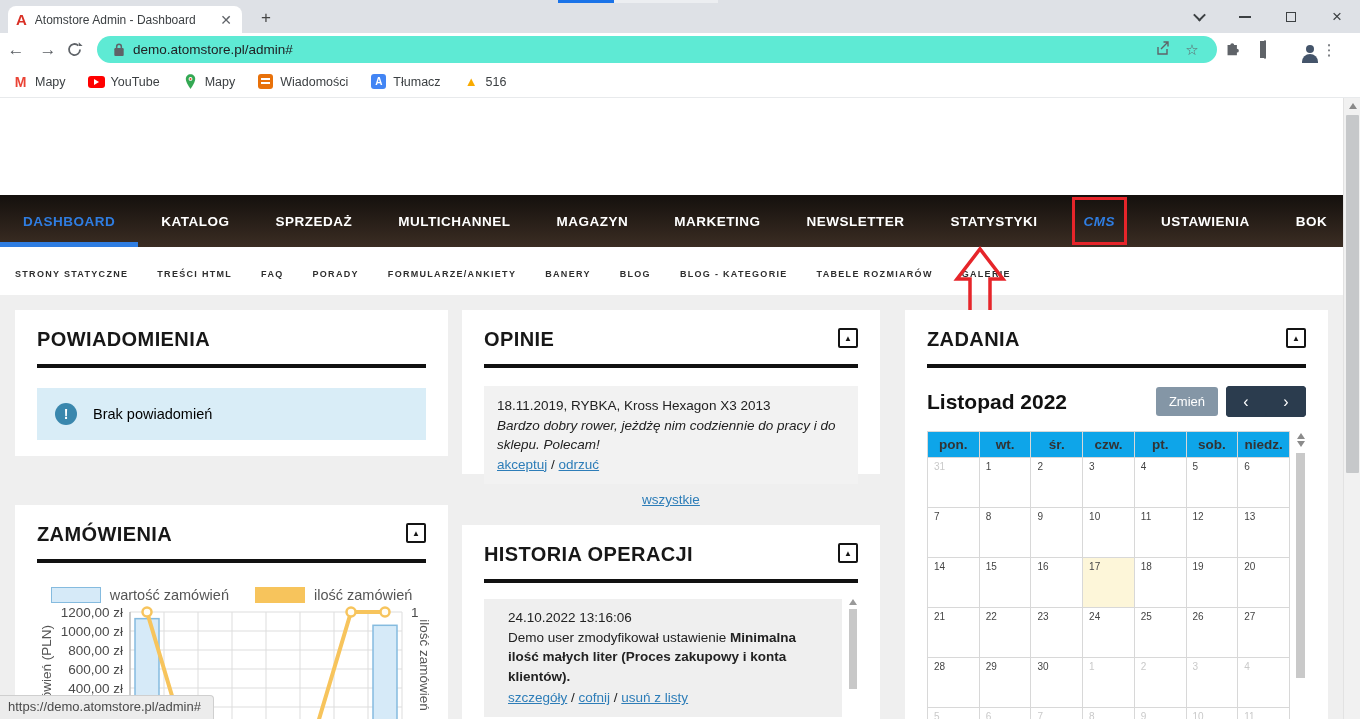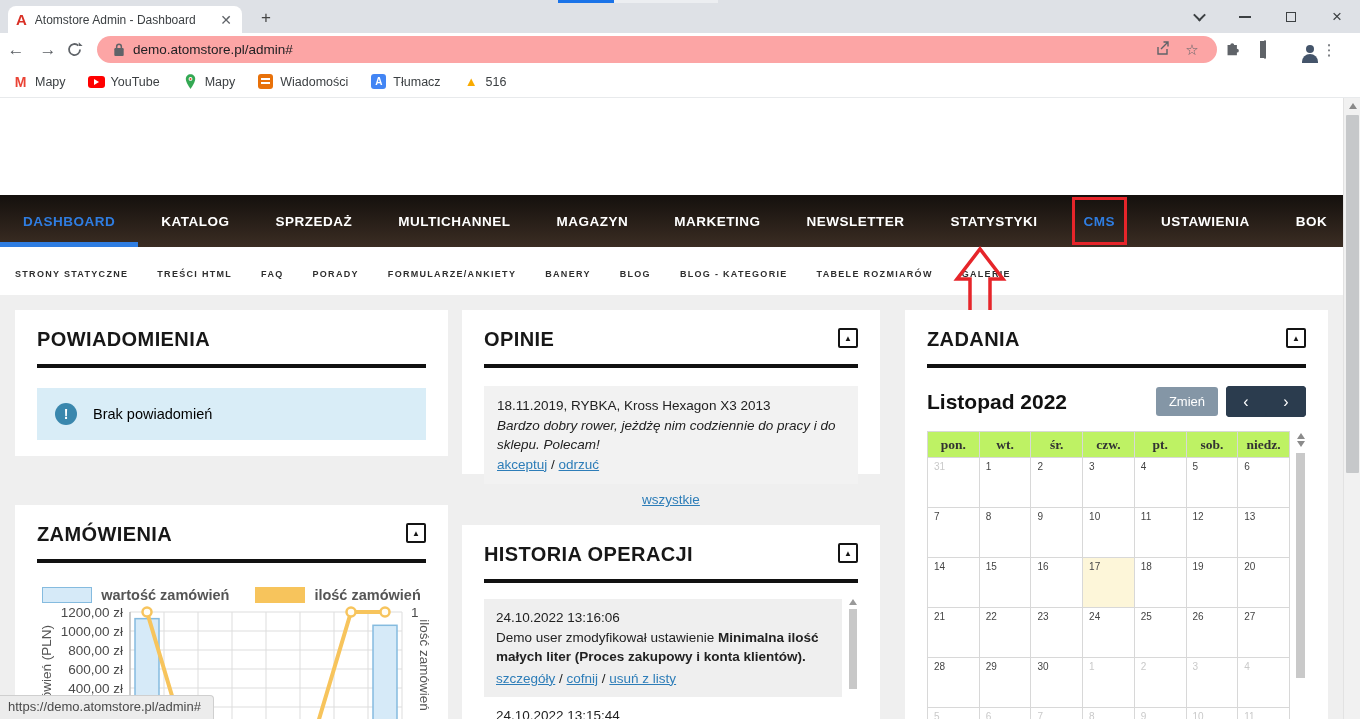--- a/index.html
+++ b/index.html
@@ -20,21 +20,21 @@
   .wc { width:46px; height:33px; display:flex; align-items:center; justify-content:center; }
   .chev { width:9px; height:9px; border-left:2px solid #3c4043; border-bottom:2px solid #3c4043; transform:rotate(-45deg) translate(1px,-1px); }
   .minim { width:12px; height:2px; background:#3c4043; }
   .maxim { position:relative; width:10px; height:10px; border:1.5px solid #3c4043; background:#dee1e6; }
   .maxim::before { content:""; position:absolute; left:2px; top:-4.5px; width:9px; height:9px; border:1.5px solid #3c4043; z-index:-1; }
   .closew { font-size:17px; color:#3c4043; line-height:1; }
 
   .toolbar { position:absolute; left:0; top:33px; width:1360px; height:33px; background:#fff; display:flex; align-items:center; }
   .nav-ico { font-size:17px; color:#5a5e63; width:32px; text-align:center; }
   .reload-svg { width:17px; height:17px; margin:0 8px 0 2px; }
-  .url-pill { position:relative; height:27px; width:1120px; background:#fca5a5; border-radius:14px; margin-left:6px; display:flex; align-items:center; padding:0 10px; }
+  .url-pill { position:relative; height:27px; width:1120px; background:#5eead4; border-radius:14px; margin-left:6px; display:flex; align-items:center; padding:0 10px; }
   .lock-svg { width:12px; height:15px; margin:0 8px 0 6px; }
   .url-text { font-size:13.5px; color:#202124; flex:1; }
   .pill-ico { width:30px; text-align:center; color:#5f6368; font-size:15px; }
   .bar-ico { width:32px; text-align:center; color:#5f6368; font-size:15px; }
   .avatar { width:25px; height:25px; border-radius:50%; background:#d5d9de; position:relative; margin:0 4px; }
   .avatar::before { content:""; position:absolute; left:8.5px; top:4px; width:8px; height:8px; border-radius:50%; background:#44546a; }
   .avatar::after { content:""; position:absolute; left:4.5px; top:13px; width:16px; height:9px; border-radius:8px 8px 0 0; background:#44546a; }
   .sidepanel { width:15px; height:13px; border:1.6px solid #5f6368; border-radius:2px; position:relative; margin:0 auto; }
   .sidepanel::before { content:""; position:absolute; right:0; top:0; width:5px; height:100%; background:#5f6368; }
 
@@ -70,21 +70,21 @@
   .hdr-ico { width:21px; height:21px; display:inline-flex; align-items:center; justify-content:center; color:#2b2b2b; font-weight:bold; font-size:18px; }
   .hdr-ico svg { width:21px; height:21px; }
   .search-box { position:absolute; left:1100px; top:149px; width:237px; height:29px; border:2px solid #2f2f2f; font-size:15px; padding:0 8px; font-family:"Liberation Sans",sans-serif; color:#333; background:#fff; }
   .search-box::placeholder { color:#8f8f8f; }
 
   
   .main-nav { position:absolute; left:0; top:195px; width:1343px; height:52px; background:linear-gradient(180deg,#14100d 0%,#3b2d23 100%); display:flex; align-items:stretch; }
   .nav-item { display:flex; align-items:center; padding:0 23px; color:#fff; font-size:13.5px; font-weight:bold; letter-spacing:.5px; position:relative; cursor:pointer; white-space:nowrap; }
   .nav-item.active { color:#2f7de1; }
   .nav-item.active::after { content:""; position:absolute; left:0; bottom:0; width:100%; height:5px; background:#2f7de1; }
-  .nav-item.highlighted { color:#2f7de1; padding:16px 14px; margin:0 9px; outline:3px solid #e6252a; outline-offset:-5px; }
+  .nav-item.highlighted { color:#2f7de1; padding:16px 14px; margin:0 9px; outline:3px solid #e6252a; outline-offset:-5px;font-style:italic; }
 
   .sub-nav { position:absolute; left:0; top:247px; width:1343px; height:54px; background:#fff; display:flex; align-items:center; padding-left:15px; }
   .sub-item { font-size:9px; font-weight:bold; letter-spacing:1.3px; color:#2e2e2e; margin-right:29px; cursor:pointer; white-space:nowrap; }
 
   .red-arrow { position:absolute; left:953px; top:246px; z-index:5; }
 
   
   .content { position:absolute; left:0; top:295px; width:1343px; height:424px; background:#efefef; }
   .card { position:absolute; background:#fff; padding:18px 22px; }
   .card-title-row { display:flex; justify-content:space-between; align-items:flex-start; }
@@ -94,50 +94,50 @@
 
   #card-notifications { left:15px; top:15px; width:433px; height:146px; }
   .info-box { margin-top:20px; background:#d9edf7; padding:15px 18px; display:flex; align-items:center; }
   .info-ico { width:22px; height:22px; border-radius:50%; background:#3a87ad; color:#fff; font-weight:bold; font-size:14px; display:flex; align-items:center; justify-content:center; margin-right:16px; flex:none; }
   .info-msg { color:#000000; font-size:14.5px; }
 
   #card-orders { left:15px; top:210px; width:433px; height:420px; }
   .chart-legend { margin-top:24px; display:flex; justify-content:center; gap:26px; }
   .lg-item { display:flex; align-items:center; gap:9px; }
   .lg-swatch { width:50px; height:16px; display:inline-block; }
-  .lg-label { font-size:14.5px; color:#555;font-weight:bold; }
+  .lg-label { font-size:14.5px; color:#555; }
   #orders-chart { margin-top:2px; display:block; }
   #orders-chart .tick { font-size:13.5px; fill:#4a4a4a; font-family:"Liberation Sans",sans-serif; }
   #orders-chart .axis-label { font-size:13.5px; fill:#555; font-family:"Liberation Sans",sans-serif; }
 
   #card-reviews { left:462px; top:15px; width:418px; height:164px; }
   .review-box { margin-top:18px; background:#f2f2f2; padding:10px 13px; font-size:13.5px; color:#222; line-height:1.45; }
   .review-text { font-style:italic; }
   .r-link, .h-links a { color:#2d7db8; font-size:13.5px; }
   .review-footer { text-align:center; margin-top:6px; }
 
   #card-history { left:462px; top:230px; width:418px; height:420px; }
   .h-list { margin-top:16px; position:relative; padding-right:16px; }
-  .h-entry { padding:9px 12px; font-size:13.5px; color:#222; line-height:1.45; }
+  .h-entry { padding:9px 24px; font-size:13.5px; color:#222; line-height:1.45; }
   .h-entry.hl { background:#efefef; }
   .h-links { margin-top:2px; }
   .h-scroll { position:absolute; right:0; top:0; width:10px; height:160px; }
   .h-up { width:0; height:0; border-left:4px solid transparent; border-right:4px solid transparent; border-bottom:6px solid #999; margin:0 auto; }
   .h-thumb { width:8px; height:80px; background:#c8c8c8; margin:4px auto 0; }
 
   #card-tasks { left:905px; top:15px; width:423px; height:620px; }
   .month-row { margin-top:18px; display:flex; justify-content:space-between; align-items:center; }
   .month-label { font-size:21px; font-weight:bold; color:#111; }
   .month-btns { display:flex; align-items:center; gap:8px; }
   .btn-today { background:#8496a6; color:#fff; border:none; font-size:13px; padding:7px 13px; border-radius:3px; font-family:"Liberation Sans",sans-serif; cursor:pointer; }
   .btn-nav-group { background:#2b3c4e; border-radius:4px; display:flex; }
   .btn-nav { background:#2b3c4e; color:#fff; border:none; width:40px; height:31px; font-size:16px; border-radius:4px; cursor:pointer; }
   .cal-wrap { position:relative; margin-top:14px; padding-right:16px; }
   .cal-table { width:100%; border-collapse:collapse; table-layout:fixed; }
-  .cal-table th { border:1px solid #d8d8d8; font-size:13.5px; color:#333; font-weight:bold; height:26px; background:#bef264;font-family:Liberation Serif, serif; }
+  .cal-table th { border:1px solid #d8d8d8; font-size:13.5px; color:#333; font-weight:bold; height:26px; background:#0ea5e9; }
   .cal-table td { border:1px solid #d8d8d8; height:50px; vertical-align:top; padding:3px 6px; font-size:10px; color:#444; background:#fff; cursor:pointer;margin-top:33px; }
   .cal-table td.out { color:#c9c9c9; }
   .cal-table td.today { background:#fdf6d9; }
   .cal-scroll { position:absolute; right:0; top:0; width:11px; height:100%; }
   .cs-up { width:0; height:0; border-left:4px solid transparent; border-right:4px solid transparent; border-bottom:6px solid #8b8b8b; margin:2px auto 0; }
   .cs-dn { width:0; height:0; border-left:4px solid transparent; border-right:4px solid transparent; border-top:6px solid #8b8b8b; margin:2px auto 0; }
   .cs-thumb { width:9px; height:225px; background:#c9c9c9; margin:6px auto 0; }
 </style>
 </head>
 <body>

